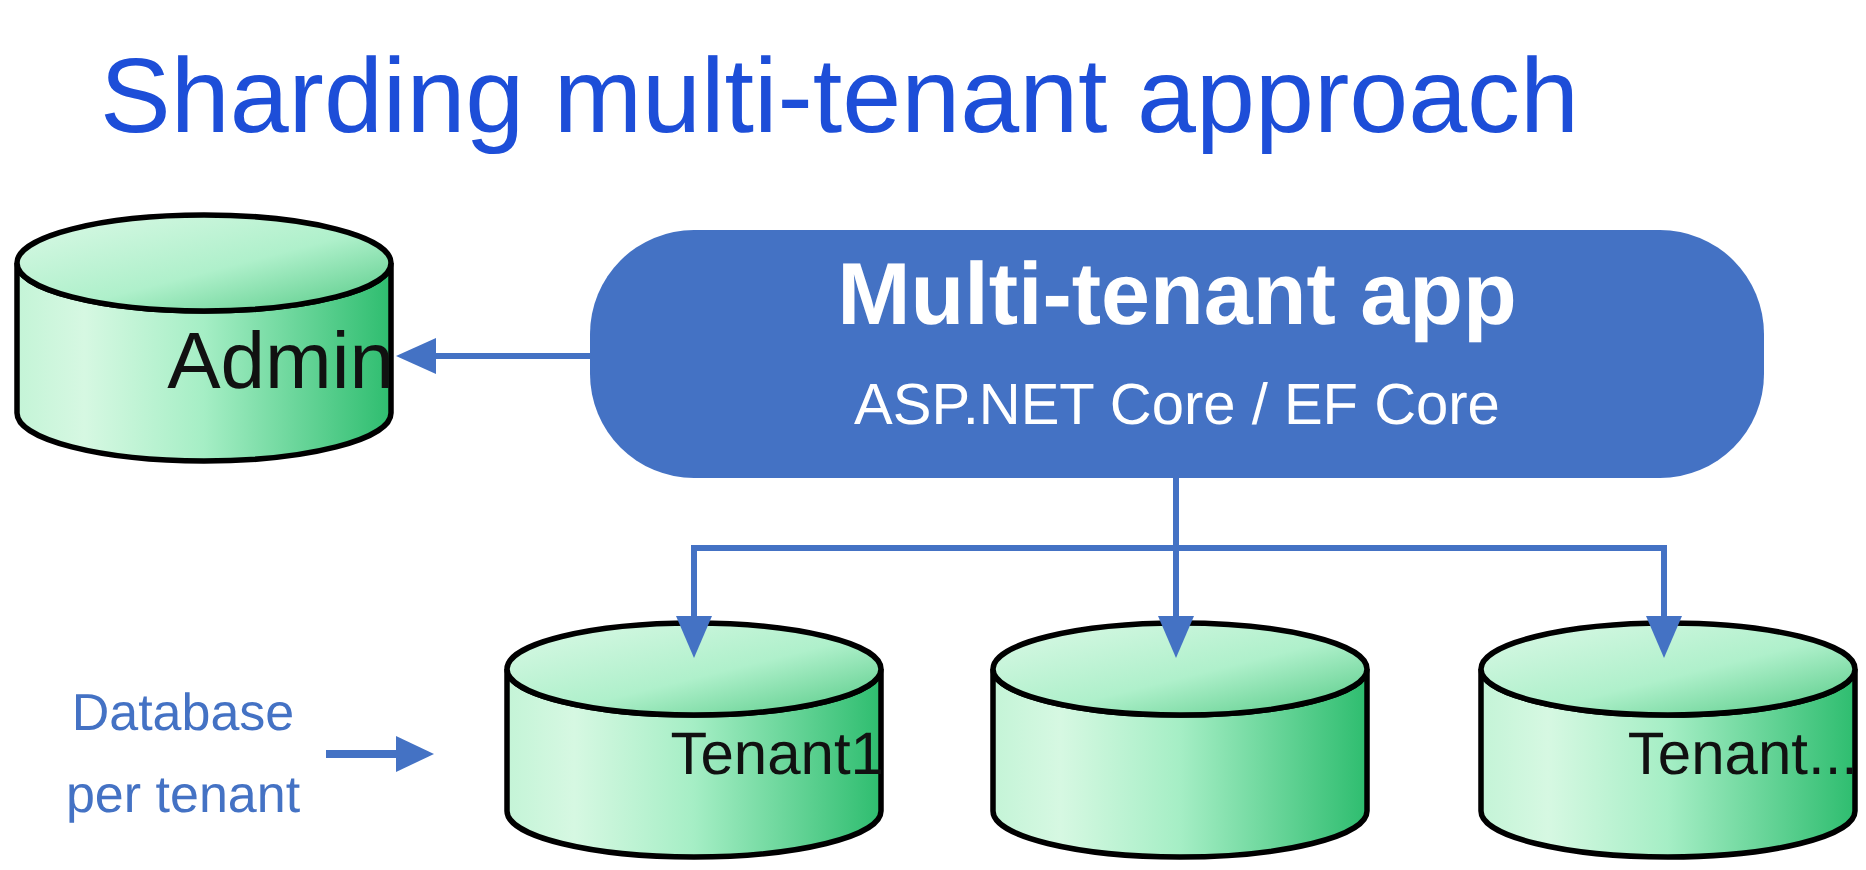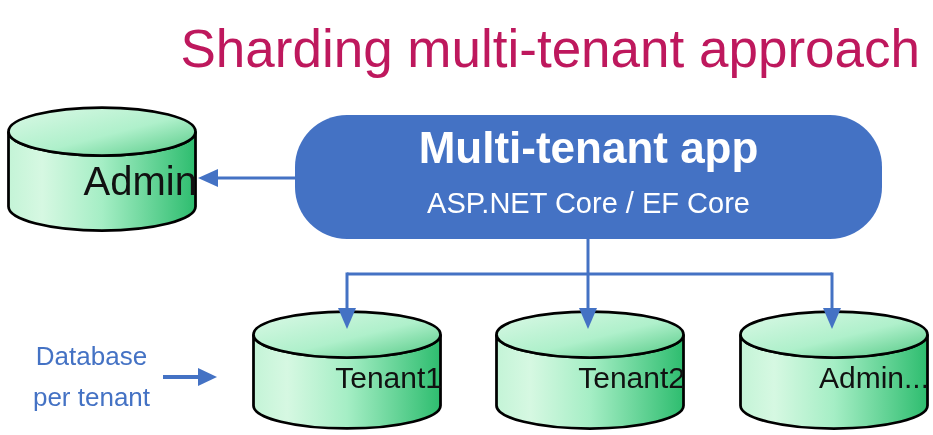--- a/index.html
+++ b/index.html
@@ -7,23 +7,23 @@
     position: relative;
     width: 933px;
     height: 435px;
     background: #ffffff;
     overflow: hidden;
     font-family: "Liberation Sans", sans-serif;
   }
   .abs { position: absolute; }
   .title {
     left: 50px; top: 18px; width: 870px;
-    text-align: right;
+    text-align: left;
     font-size: 53px; line-height: 62px;
-    color: #be185d;
+    color: #1d4ed8;
     letter-spacing: 0px;
     white-space: nowrap;
   }
   .app-box {
     left: 295px; top: 115px; width: 587px; height: 124px;
     background: #4472C4;
     border-radius: 52px;
   }
   .app-title {
     left: 295px; top: 122px; width: 587px;
@@ -127,17 +127,16 @@
   </svg>
 
   <div class="abs title">Sharding multi-tenant approach</div>
 
   <div class="abs app-subtitle">ASP.NET Core / EF Core</div>
   <div class="abs app-title">Multi-tenant app</div>
 
   <div class="abs db-label admin">Admin</div>
 
   <div class="abs db-label tenant" style="left:252px;">Tenant1</div>
-  <div class="abs db-label tenant" style="left:495px;">Tenant2</div>
-  <div class="abs db-label tenant" style="left:739px;">Admin...</div>
+  <div class="abs db-label tenant" style="left:739px;">Tenant...</div>
 
   <div class="abs annotation">Database per tenant</div>
 </div>
 
 </body></html>

